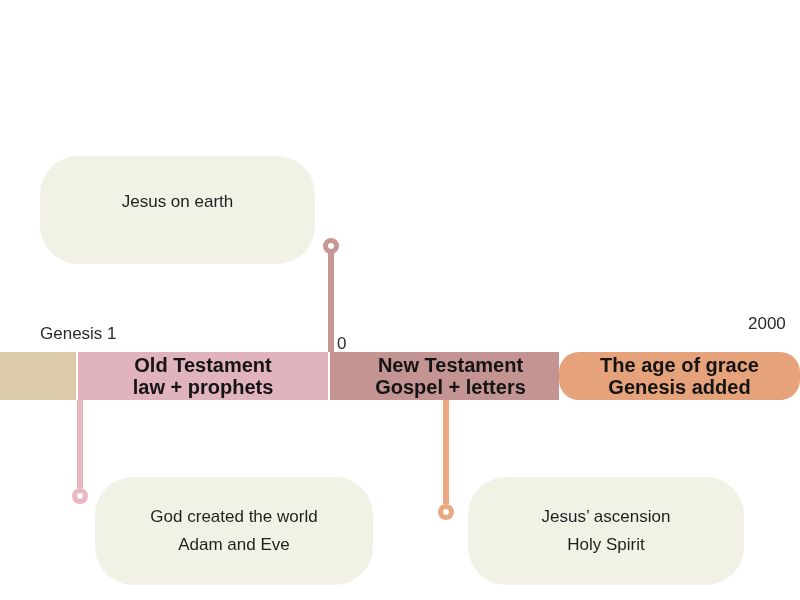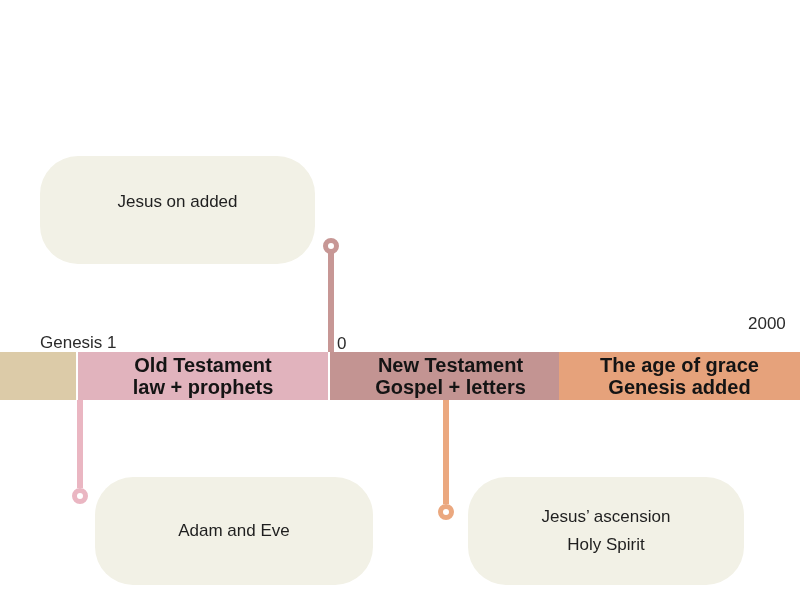--- a/index.html
+++ b/index.html
@@ -15,21 +15,21 @@
     text-align:center; color:#1f1f1f; font-size:17px; line-height:28px;
   }
 
   .band-seg {
     position:absolute; top:352px; height:48px;
     display:flex; flex-direction:column; justify-content:center; align-items:center;
   }
   .seg-beige  { background:var(--segment-beige,#dccba8); }
   .seg-pink   { background:var(--segment-pink,#e1b3bd); }
   .seg-mauve  { background:var(--segment-mauve,#c39492); }
-  .seg-orange { background:var(--segment-orange,#e6a27b); }
+  .seg-orange { background:var(--segment-orange,#e6a27b);border-radius:20px; }
 
   .band-label { font-weight:bold; font-size:20px; line-height:22px; color:#141414; text-align:center; white-space:nowrap; }
 
   .axis-label { position:absolute; font-size:17px; line-height:22px; color:#2b2b2b; white-space:nowrap; }
 
   .connector-line { position:absolute; width:6px; }
   .line-rose   { background:var(--connector-rose,#c79795); }
   .line-pink   { background:var(--connector-pink,#eab6c2); }
   .line-orange { background:var(--connector-orange,#eba87f); }
 
@@ -37,27 +37,27 @@
   .ring-rose   { border:5px solid var(--connector-rose,#c79795); }
   .ring-pink   { border:5px solid var(--connector-pink,#eab6c2); }
   .ring-orange { border:5px solid var(--connector-orange,#eba87f); }
 </style>
 </head>
 <body>
 
 <div class="stage">
 
   <div class="bubble" style="left:40px; top:156px; width:275px; height:108px; padding-bottom:16px;">
-    <div>Jesus on added</div>
+    <div>Jesus on earth</div>
   </div>
 
   <div class="ring ring-rose" style="left:323px; top:238px;"></div>
   <div class="connector-line line-rose" style="left:328px; top:253px; height:99px;"></div>
 
-  <div class="axis-label" style="left:40px; top:323px;margin-top:9px;">Genesis 1</div>
+  <div class="axis-label" style="left:40px; top:323px;">Genesis 1</div>
   <div class="axis-label" style="left:337px; top:333px;">0</div>
   <div class="axis-label" style="left:748px; top:313px;">2000</div>
 
   <div class="band-seg seg-beige" style="left:0; width:76px;"></div>
 
   <div class="band-seg seg-pink" style="left:78px; width:250px;">
     <div class="band-label">Old Testament</div>
     <div class="band-label">law + prophets</div>
   </div>
 
@@ -68,20 +68,21 @@
 
   <div class="band-seg seg-orange" style="left:559px; width:241px;">
     <div class="band-label">The age of grace</div>
     <div class="band-label">Genesis added</div>
   </div>
 
   <div class="connector-line line-pink" style="left:77px; top:400px; height:88px;"></div>
   <div class="ring ring-pink" style="left:72px; top:488px;"></div>
 
   <div class="bubble" style="left:95px; top:477px; width:278px; height:108px;">
+    <div>God created the world</div>
     <div>Adam and Eve</div>
   </div>
 
   <div class="connector-line line-orange" style="left:443px; top:400px; height:104px;"></div>
   <div class="ring ring-orange" style="left:438px; top:504px;"></div>
 
   <div class="bubble" style="left:468px; top:477px; width:276px; height:108px;">
     <div>Jesus’ ascension</div>
     <div>Holy Spirit</div>
   </div>

